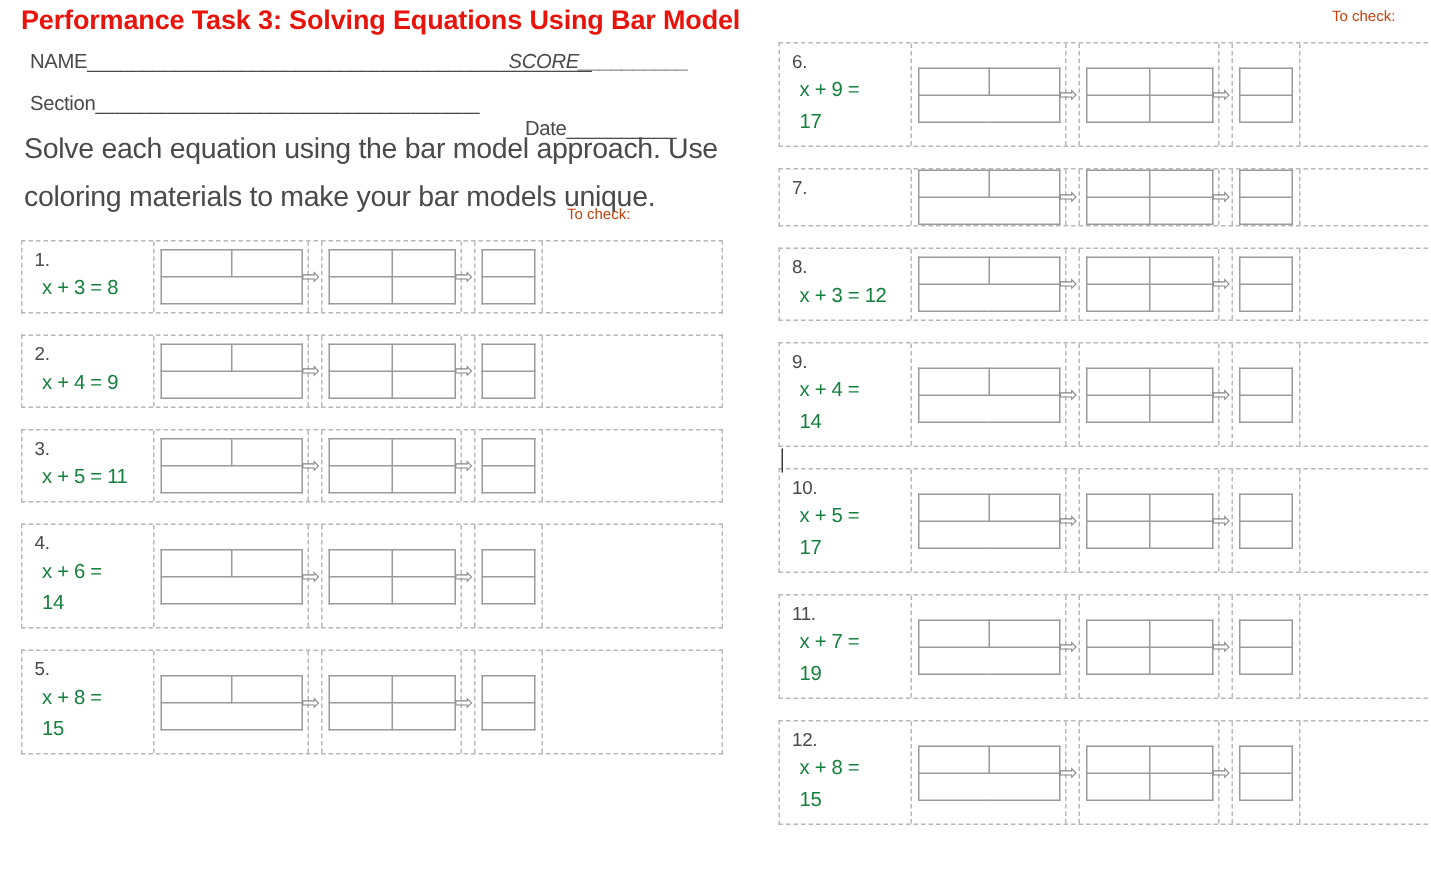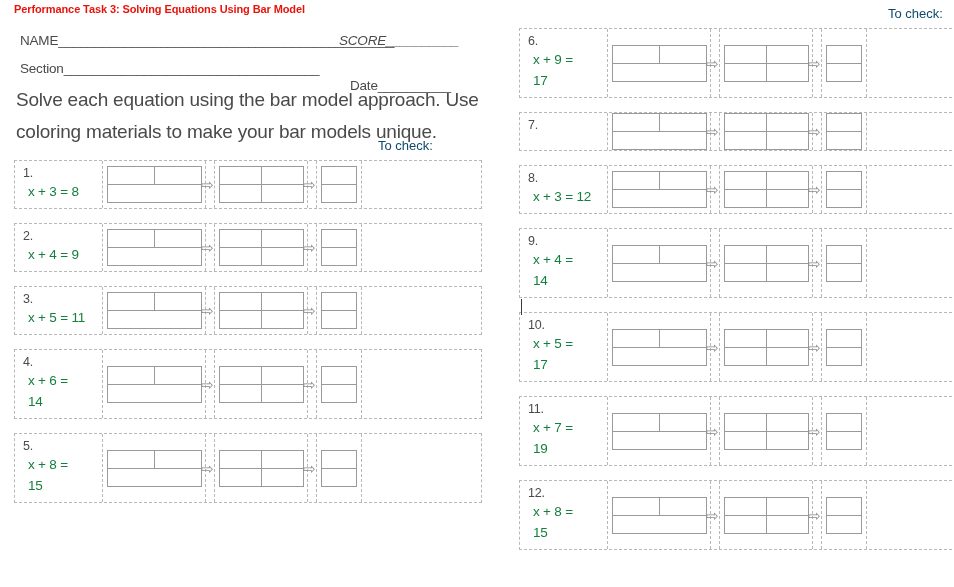--- a/index.html
+++ b/index.html
@@ -20,21 +20,21 @@
     position: relative;
     width: 954px;
     height: 587px;
   }
 
   
   .worksheet-title {
     position: absolute;
     left: 14px;
     top: 3px;
-    font-size: 11px;
+    font-size: 18px;
     font-weight: bold;
     color: #e8140c;
     letter-spacing: -0.1px;
     white-space: nowrap;
   }
 
   .field-line {
     position: absolute;
     font-size: 13.5px;
     color: #4a4a4a;
@@ -52,22 +52,22 @@
     top: 84px;
     width: 480px;
     font-size: 19px;
     line-height: 32px;
     color: #4a4a4a;
     letter-spacing: -0.2px;
   }
 
   .to-check-label {
     position: absolute;
-    font-size: 13px;
-    color: #0c4a6e;
+    font-size: 10px;
+    color: #c2410c;
     white-space: nowrap;
   }
   .to-check-left  { left: 378px; top: 138px; }
   .to-check-right { left: 888px; top: 6px; }
 
   
   .column {
     position: absolute;
     width: 468px;
   }

